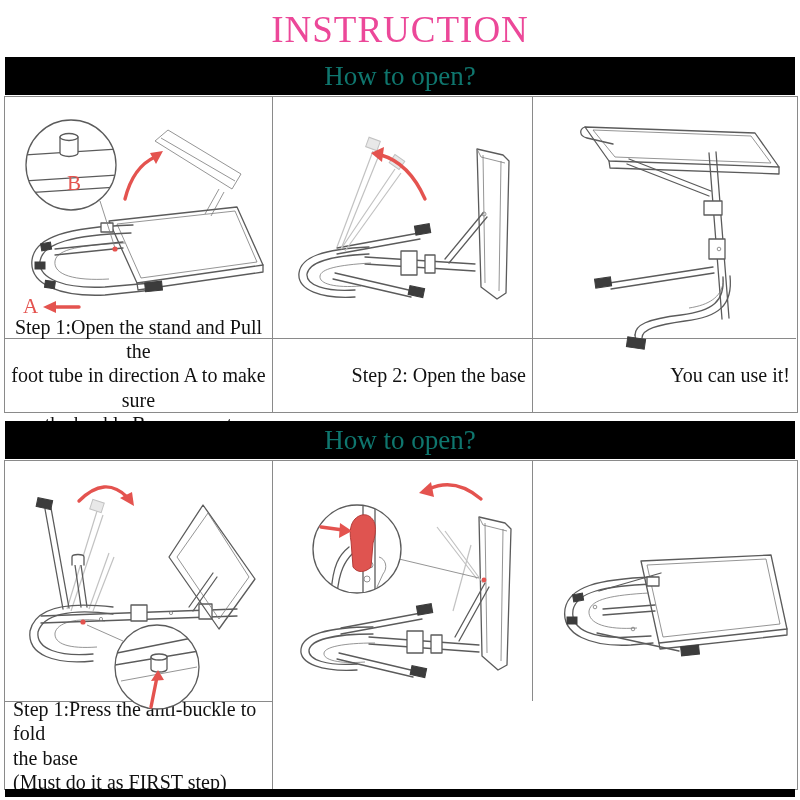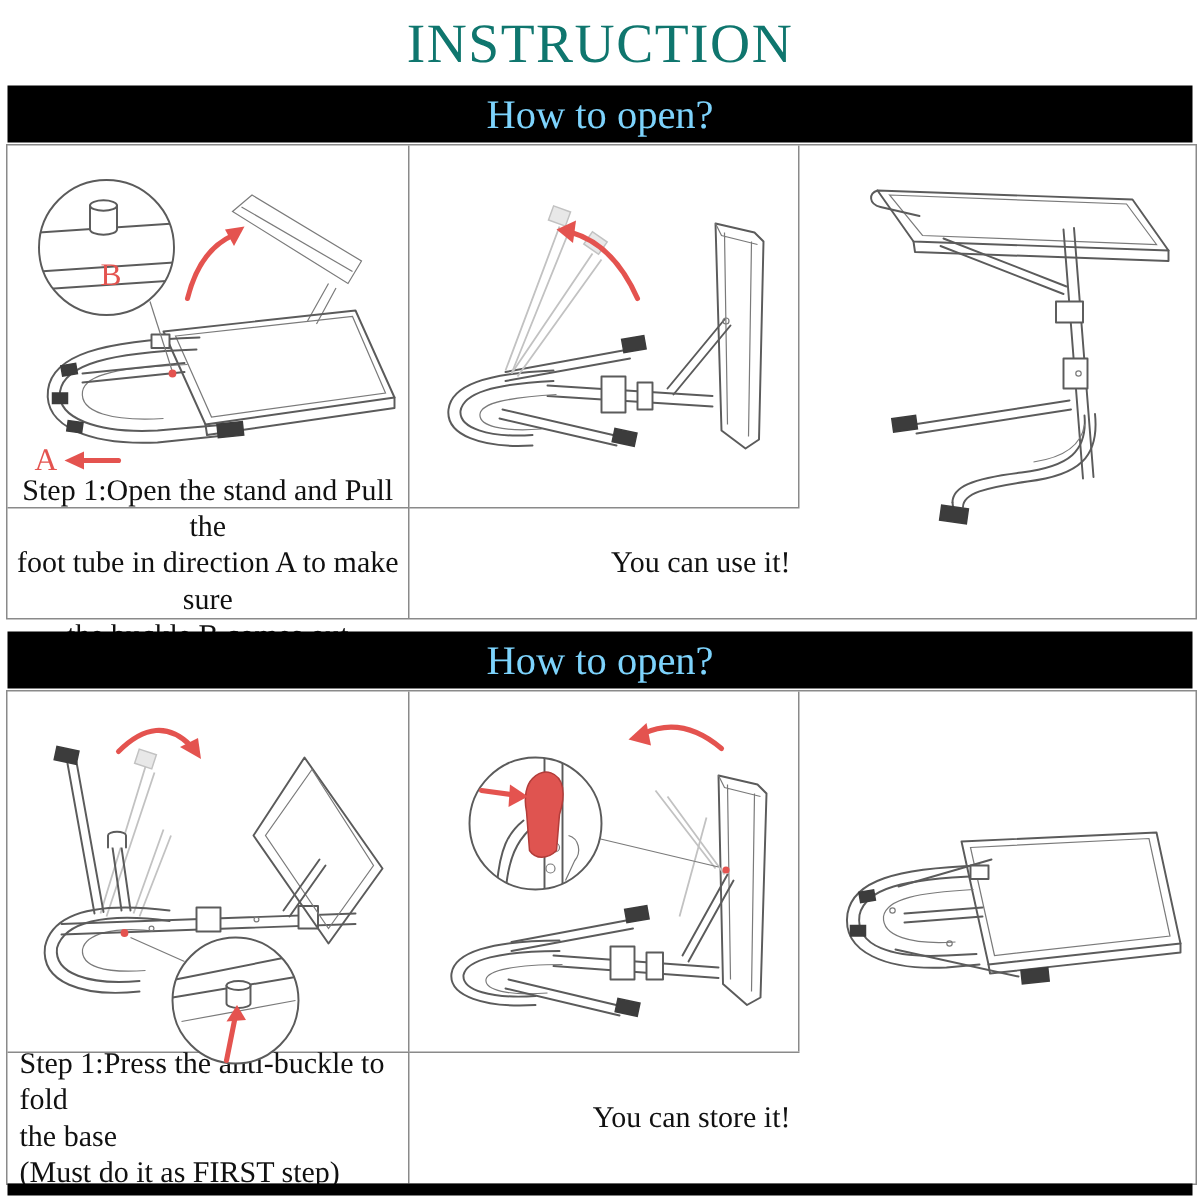--- a/index.html
+++ b/index.html
@@ -1,21 +1,21 @@
 <!DOCTYPE html>
 <html><head>
 <meta charset="utf-8">
 <style>
   html,body{margin:0;padding:0;background:#ffffff;}
   .sheet{position:relative;width:800px;height:800px;background:#fff;
          font-family:"Liberation Serif","DejaVu Serif",serif;color:#111;overflow:hidden;}
   .title{position:absolute;top:8px;left:0;width:800px;text-align:center;
-         font-size:37px;letter-spacing:1px;color:#0f766e;}
+         font-size:37px;letter-spacing:1px;color:#ec4899;}
   .banner{position:absolute;left:5px;width:790px;height:38px;background:#000;
-          color:#7dd3fc;display:flex;align-items:center;justify-content:center;
+          color:#0f766e;display:flex;align-items:center;justify-content:center;
           font-size:27px;}
   .banner.open{top:57px}
   .banner.fold{top:421px}
   .grid{position:absolute;left:4px;width:792px;border:1px solid #8a8a8a;
         display:grid;grid-template-columns:268px 260px 263px;background:#fff;}
   .grid.open{top:96px;grid-template-rows:241px 74px;}
   .grid.fold{top:460px;grid-template-rows:240px 88px;}
   .cell{position:relative;border-right:1px solid #8a8a8a;overflow:visible;}
   .cell.last{border-right:none;}
   .cap{border-top:1px solid #8a8a8a;display:flex;align-items:center;
@@ -150,20 +150,23 @@
         <path class="ln" d="M102 238 C102 243 105 246 109 246"></path>
         <rect class="dark" x="94" y="241" width="18" height="10" transform="rotate(8 103 246)"></rect>
       </svg>
     </div>
 
     <div class="cell cap center">
       <span>Step 1:Open the stand and Pull the
 foot tube in direction A to make sure
 the buckle B comes out</span>
     </div>
+    <div class="cell cap center">
+      <span>Step 2: Open the base</span>
+    </div>
     <div class="cell cap center last">
       <span>You can use it!</span>
     </div>
   </div>
 
   <div class="banner fold">
     <span>How to open?</span>
   </div>
 
   <div class="grid fold">
@@ -284,19 +287,16 @@
         <circle class="thin" cx="62" cy="146" r="1.8"></circle>
         <rect class="dark" x="148" y="185" width="18" height="9" transform="rotate(-6 157 189)"></rect>
       </svg>
     </div>
 
     <div class="cell cap left">
       <span>Step 1:Press the anti-buckle to fold
 the base
 (Must do it as FIRST step)</span>
     </div>
-    <div class="cell cap center last">
-      <span>You can store it!</span>
-    </div>
   </div>
 
   <div class="bottombar"></div>
 </div>
 
 </body></html>

